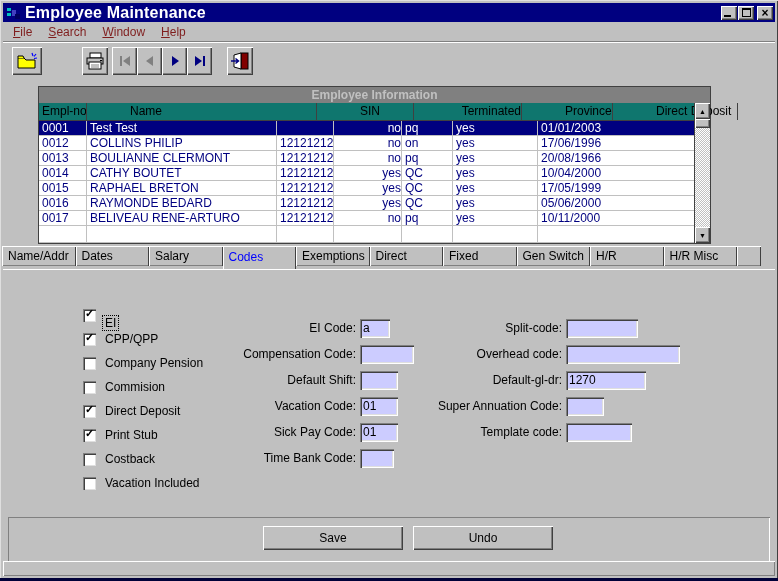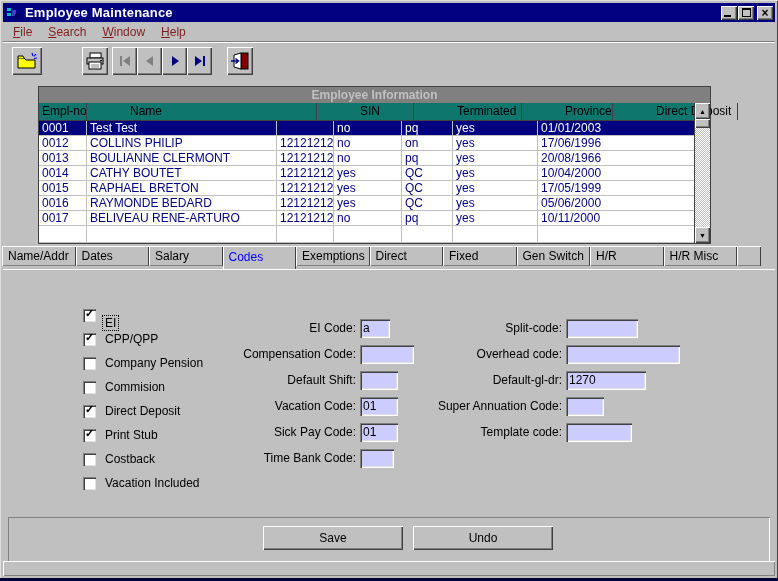--- a/index.html
+++ b/index.html
@@ -6,21 +6,21 @@
   html,body { width: 778px; height: 581px; overflow: hidden; }
   body { font-family: "Liberation Sans", sans-serif; font-size: 12px; background: #c0c0c0; position: relative; }
 
   .window { position: absolute; inset: 0; background: #c0c0c0;
     box-shadow: inset 1px 1px 0 #dfdfdf, inset -1px -1px 0 #404040; }
 
   
   .titlebar { position: absolute; left: 3px; top: 3px; right: 3px; height: 19px;
     background: #000080; display: flex; align-items: center; padding: 0 2px; }
   .app-icon { width: 16px; height: 15px; margin-right: 4px; display: inline-block; }
-  .title-text { color: #ffffff; font-weight: bold; font-size: 13px; letter-spacing: .2px; }
+  .title-text { color: #ffffff; font-weight: bold; font-size: 16px; letter-spacing: .2px; }
   .win-controls { margin-left: auto; display: flex; align-items: center; }
   .winbtn { width: 16px; height: 14px; background: #c0c0c0; margin-left: 1px;
     box-shadow: inset 1px 1px 0 #ffffff, inset -1px -1px 0 #404040, inset -2px -2px 0 #808080;
     display: flex; align-items: center; justify-content: center; position: relative; }
   .winbtn.close { margin-left: 3px; }
   .min-glyph { position: absolute; left: 3px; bottom: 3px; width: 7px; height: 2px; background: #000; }
   .max-glyph { width: 9px; height: 9px; border: 1px solid #000; border-top: 2px solid #000; }
   .close-glyph { font-size: 12px; font-weight: bold; line-height: 10px; color: #000; }
 
   
@@ -57,21 +57,21 @@
   .gbody { flex: 1; display: flex; flex-direction: column; background: #fff; }
   .grow { display: flex; height: 15px; flex: none; }
   .grow.filler { flex: 1; height: auto; }
   .gcell { height: 100%; line-height: 14px; padding-left: 3px; color: #000080;
     border-right: 1px solid #c0c0c0; border-bottom: 1px solid #c0c0c0;
     overflow: hidden; white-space: nowrap; flex: none; }
   .grow.selected .gcell { background: #000080; color: #ffffff; }
   .gh-cell:nth-child(1), .gcell:nth-child(1) { width: 48px; }
   .gh-cell:nth-child(2), .gcell:nth-child(2) { width: 190px; }
   .gh-cell:nth-child(3), .gcell:nth-child(3) { width: 57px; }
-  .gh-cell:nth-child(4), .gcell:nth-child(4) { width: 68px; }
+  .gh-cell:nth-child(4), .gcell:nth-child(4) { width: 68px; text-align: right; }
   .gh-cell:nth-child(5), .gcell:nth-child(5) { width: 51px; }
   .gh-cell:nth-child(6), .gcell:nth-child(6) { width: 85px; }
   .gh-cell:nth-child(7), .gcell:nth-child(7) { flex: 1; border-right: none; }
 
   .vscroll { width: 16px; display: flex; flex-direction: column; border-left: 1px solid #404040; }
   .sbtn { height: 16px; background: #c0c0c0; flex: none;
     box-shadow: inset 1px 1px 0 #ffffff, inset -1px -1px 0 #404040, inset -2px -2px 0 #808080;
     display: flex; align-items: center; justify-content: center; }
   .sarrow { font-size: 7px; color: #000; line-height: 7px; }
   .sthumb { height: 9px; background: #c0c0c0; flex: none;

